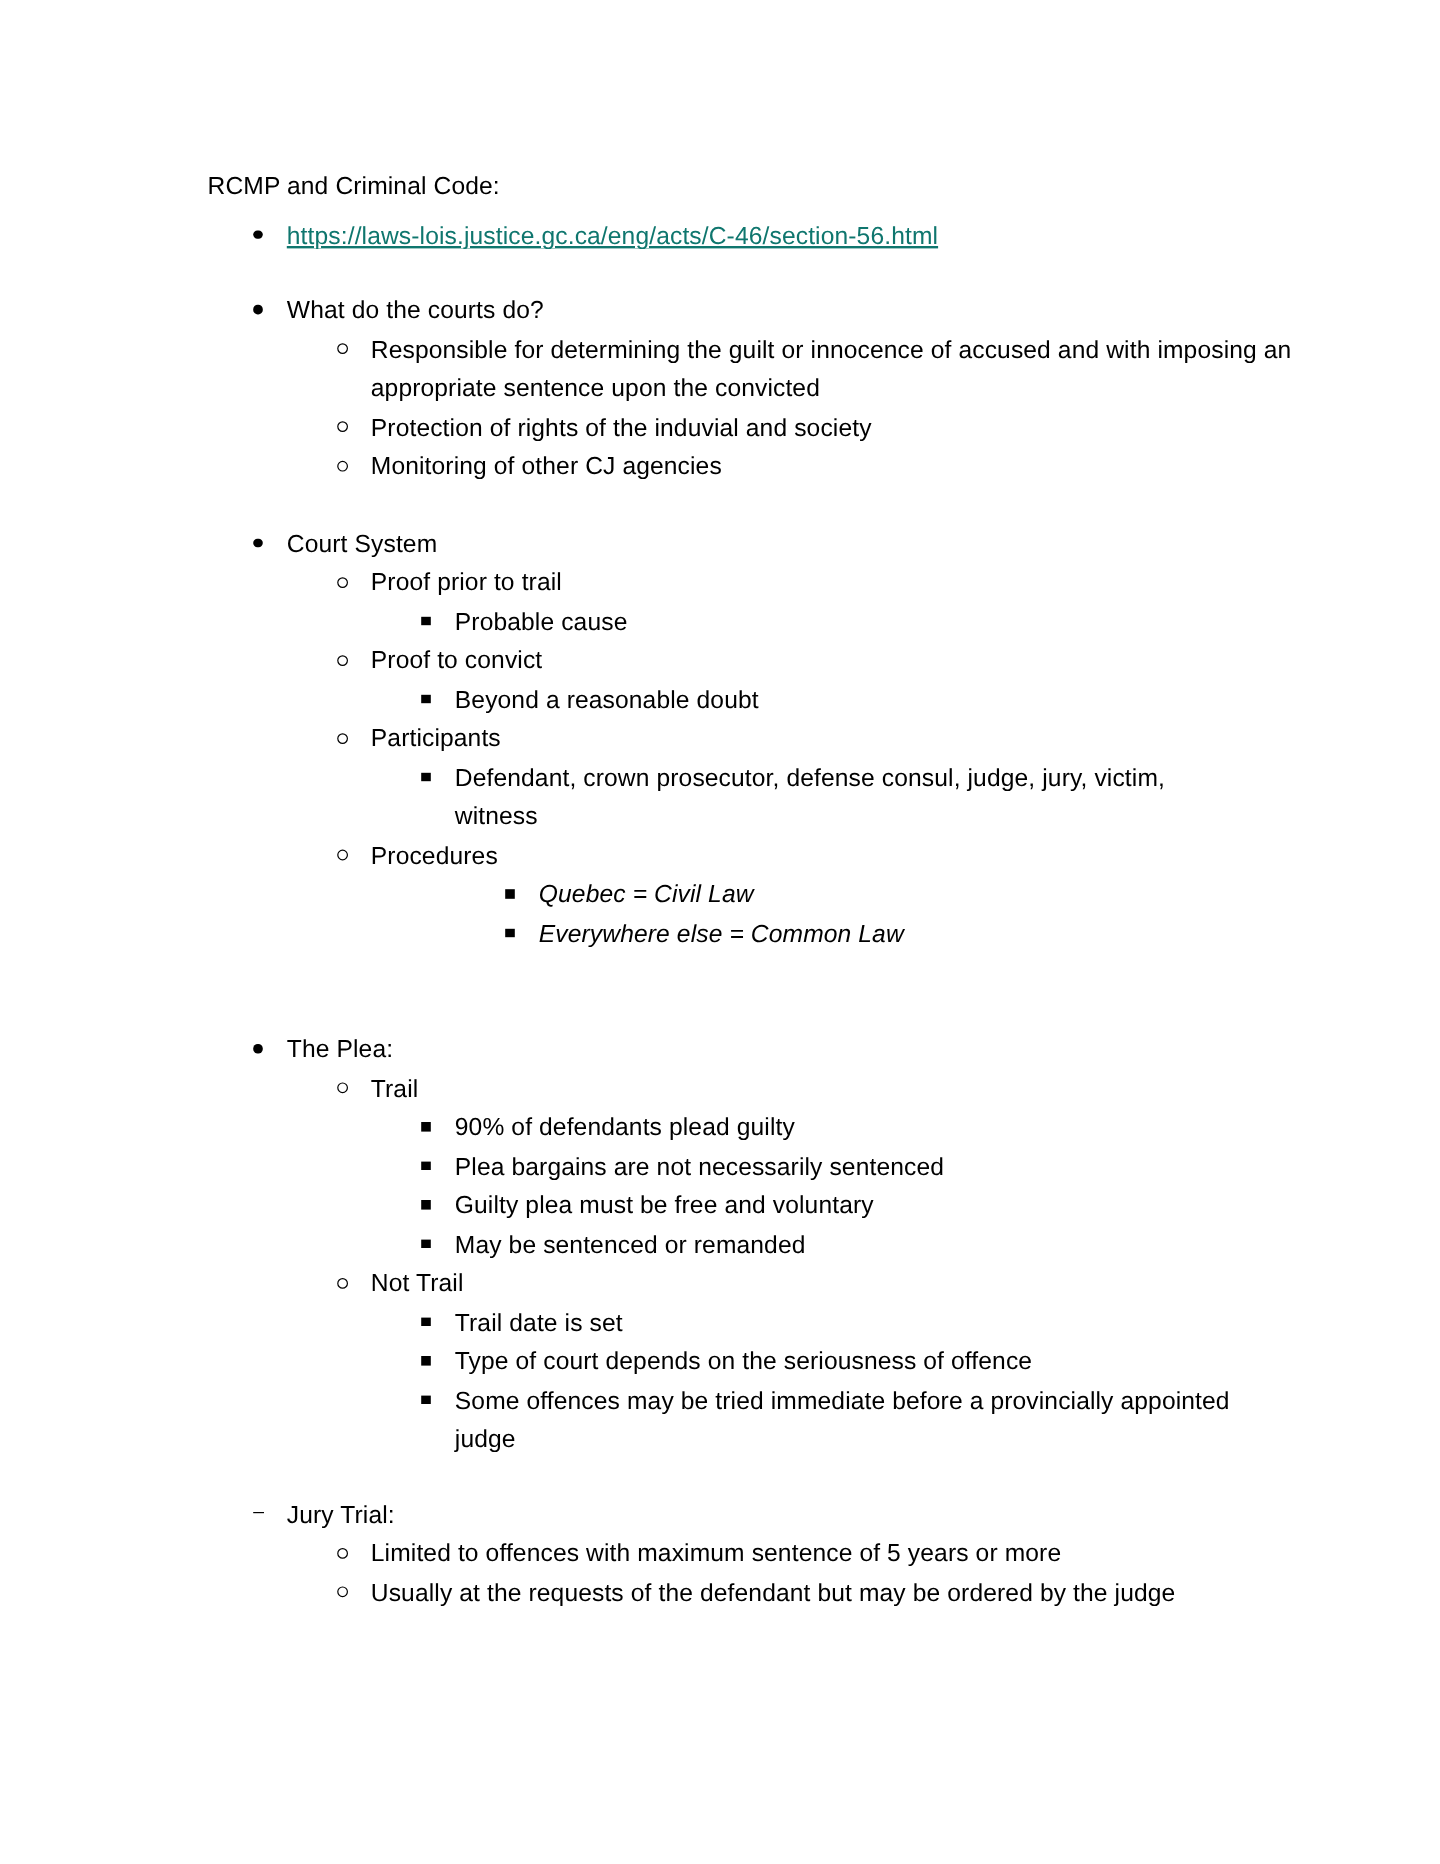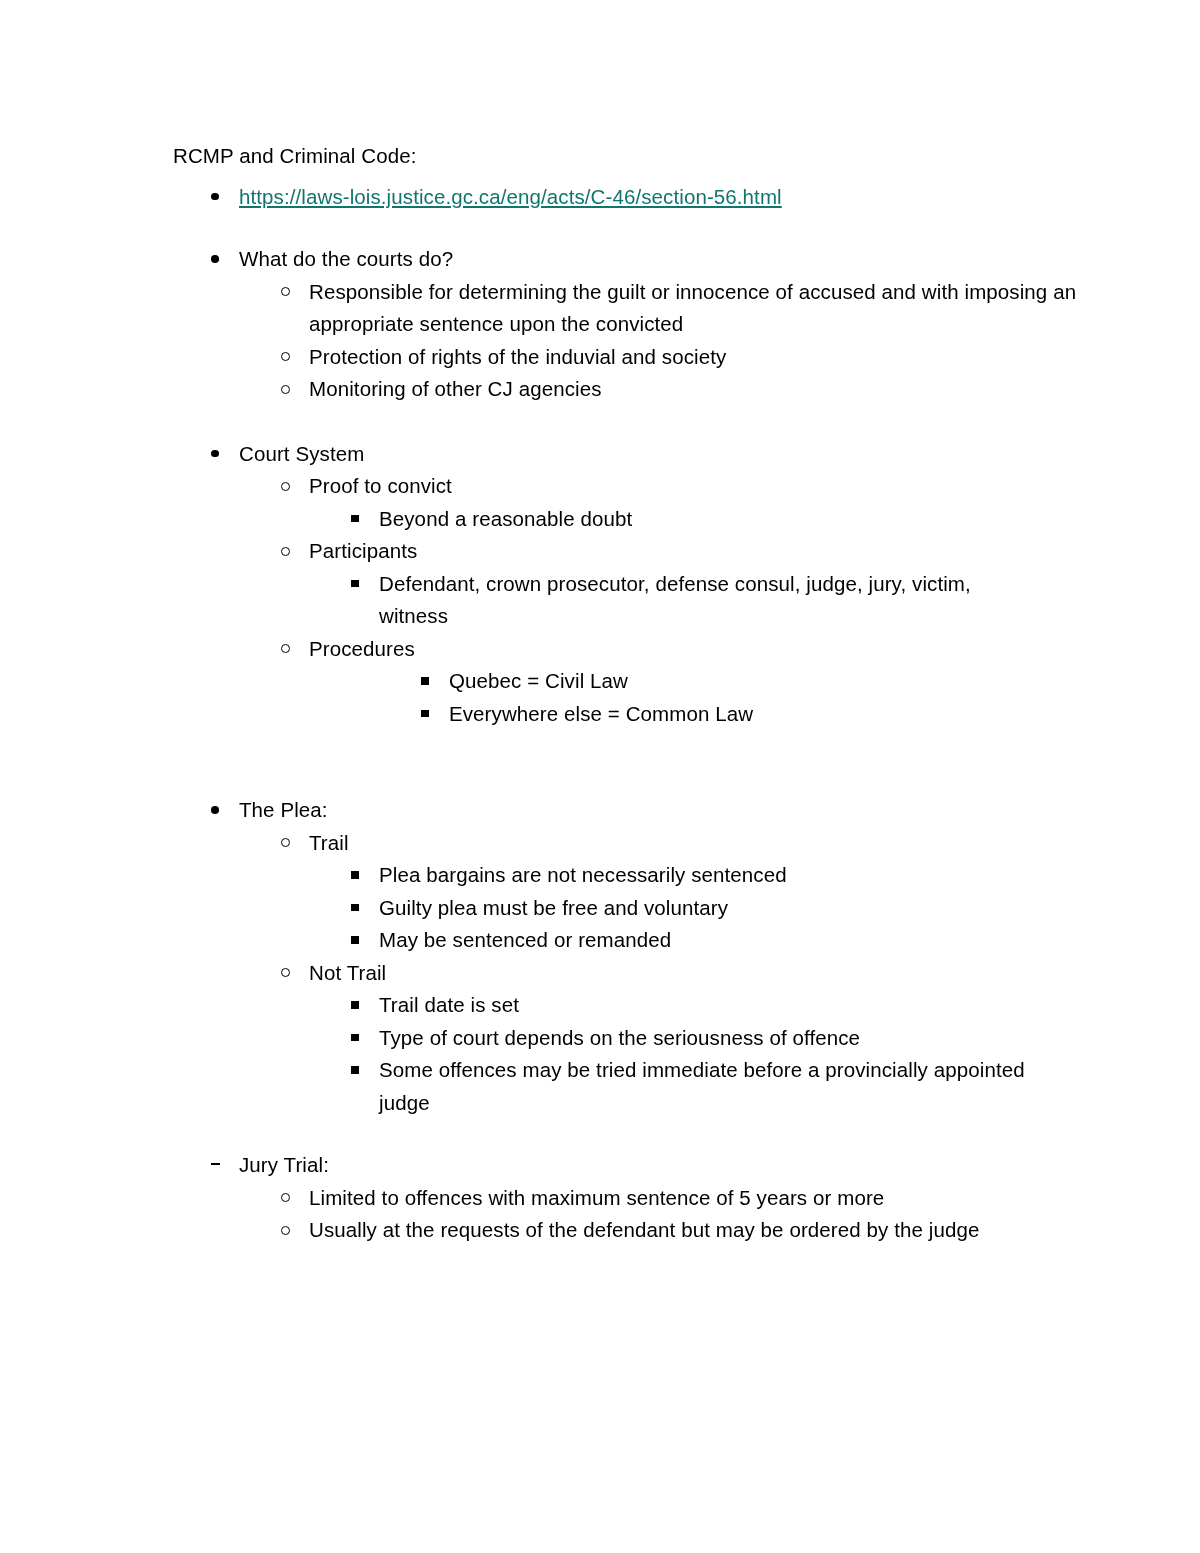--- a/index.html
+++ b/index.html
@@ -66,21 +66,21 @@
   .lvl4 { padding-left: 248px; }
 
   .lvl1 > .marker { left: 38px;  }
   .lvl2 > .marker { left: 108px; }
   .lvl3 > .marker { left: 178px; }
   .lvl4 > .marker { left: 248px; }
 
   .lvl1 > .txt { padding-left: 28px; }
   .lvl2 > .txt { padding-left: 28px; }
   .lvl3 > .txt { padding-left: 28px; }
-  .lvl4 > .txt { padding-left: 28px; }
+  .lvl4 > .txt { padding-left: 28px; font-style: italic; }
 
   
   .marker.disc::before {
     content: "";
     display: inline-block;
     width: 7.5px;
     height: 7.5px;
     border-radius: 50%;
     background: #000;
     vertical-align: middle;
@@ -166,20 +166,28 @@
       <span class="txt">Monitoring of other CJ agencies</span>
     </div>
 
     <div class="gap-md"></div>
 
     <div class="row lvl1">
       <span class="marker disc"></span>
       <span class="txt">Court System</span>
     </div>
 
+    <div class="row lvl2">
+      <span class="marker circle"></span>
+      <span class="txt">Proof prior to trail</span>
+    </div>
+    <div class="row lvl3">
+      <span class="marker square"></span>
+      <span class="txt">Probable cause</span>
+    </div>
 
     <div class="row lvl2">
       <span class="marker circle"></span>
       <span class="txt">Proof to convict</span>
     </div>
     <div class="row lvl3">
       <span class="marker square"></span>
       <span class="txt">Beyond a reasonable doubt</span>
     </div>
 
@@ -208,20 +216,24 @@
     <div class="gap-lg"></div>
 
     <div class="row lvl1">
       <span class="marker disc"></span>
       <span class="txt">The Plea:</span>
     </div>
 
     <div class="row lvl2">
       <span class="marker circle"></span>
       <span class="txt">Trail</span>
+    </div>
+    <div class="row lvl3">
+      <span class="marker square"></span>
+      <span class="txt">90% of defendants plead guilty</span>
     </div>
     <div class="row lvl3">
       <span class="marker square"></span>
       <span class="txt">Plea bargains are not necessarily sentenced</span>
     </div>
     <div class="row lvl3">
       <span class="marker square"></span>
       <span class="txt">Guilty plea must be free and voluntary</span>
     </div>
     <div class="row lvl3">

